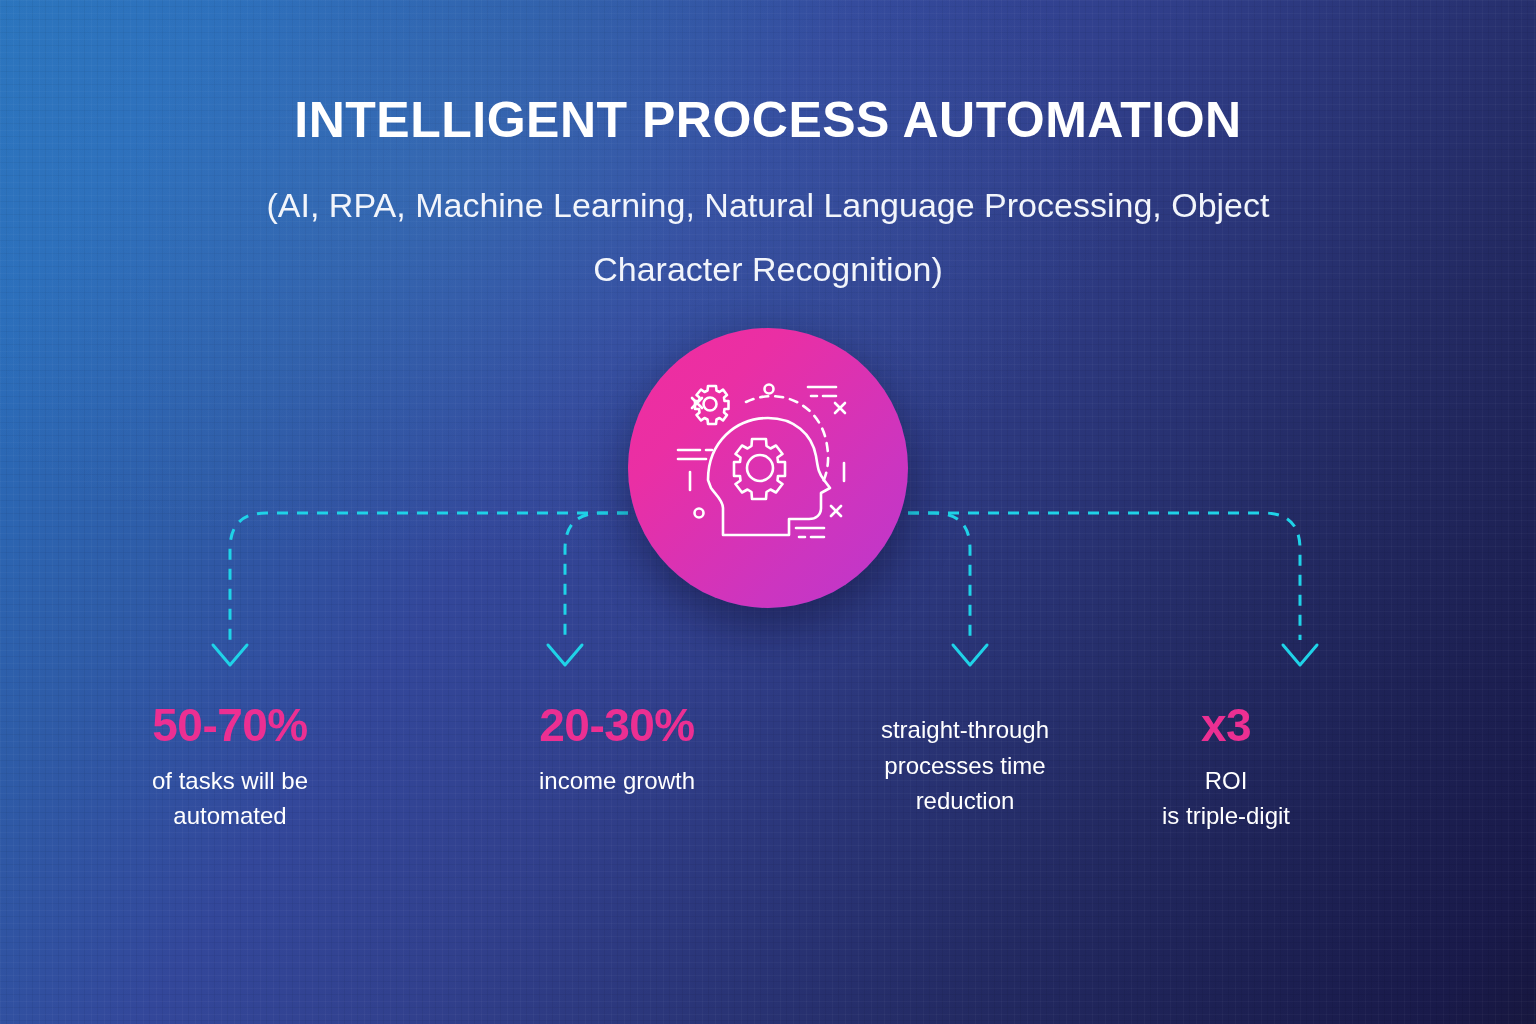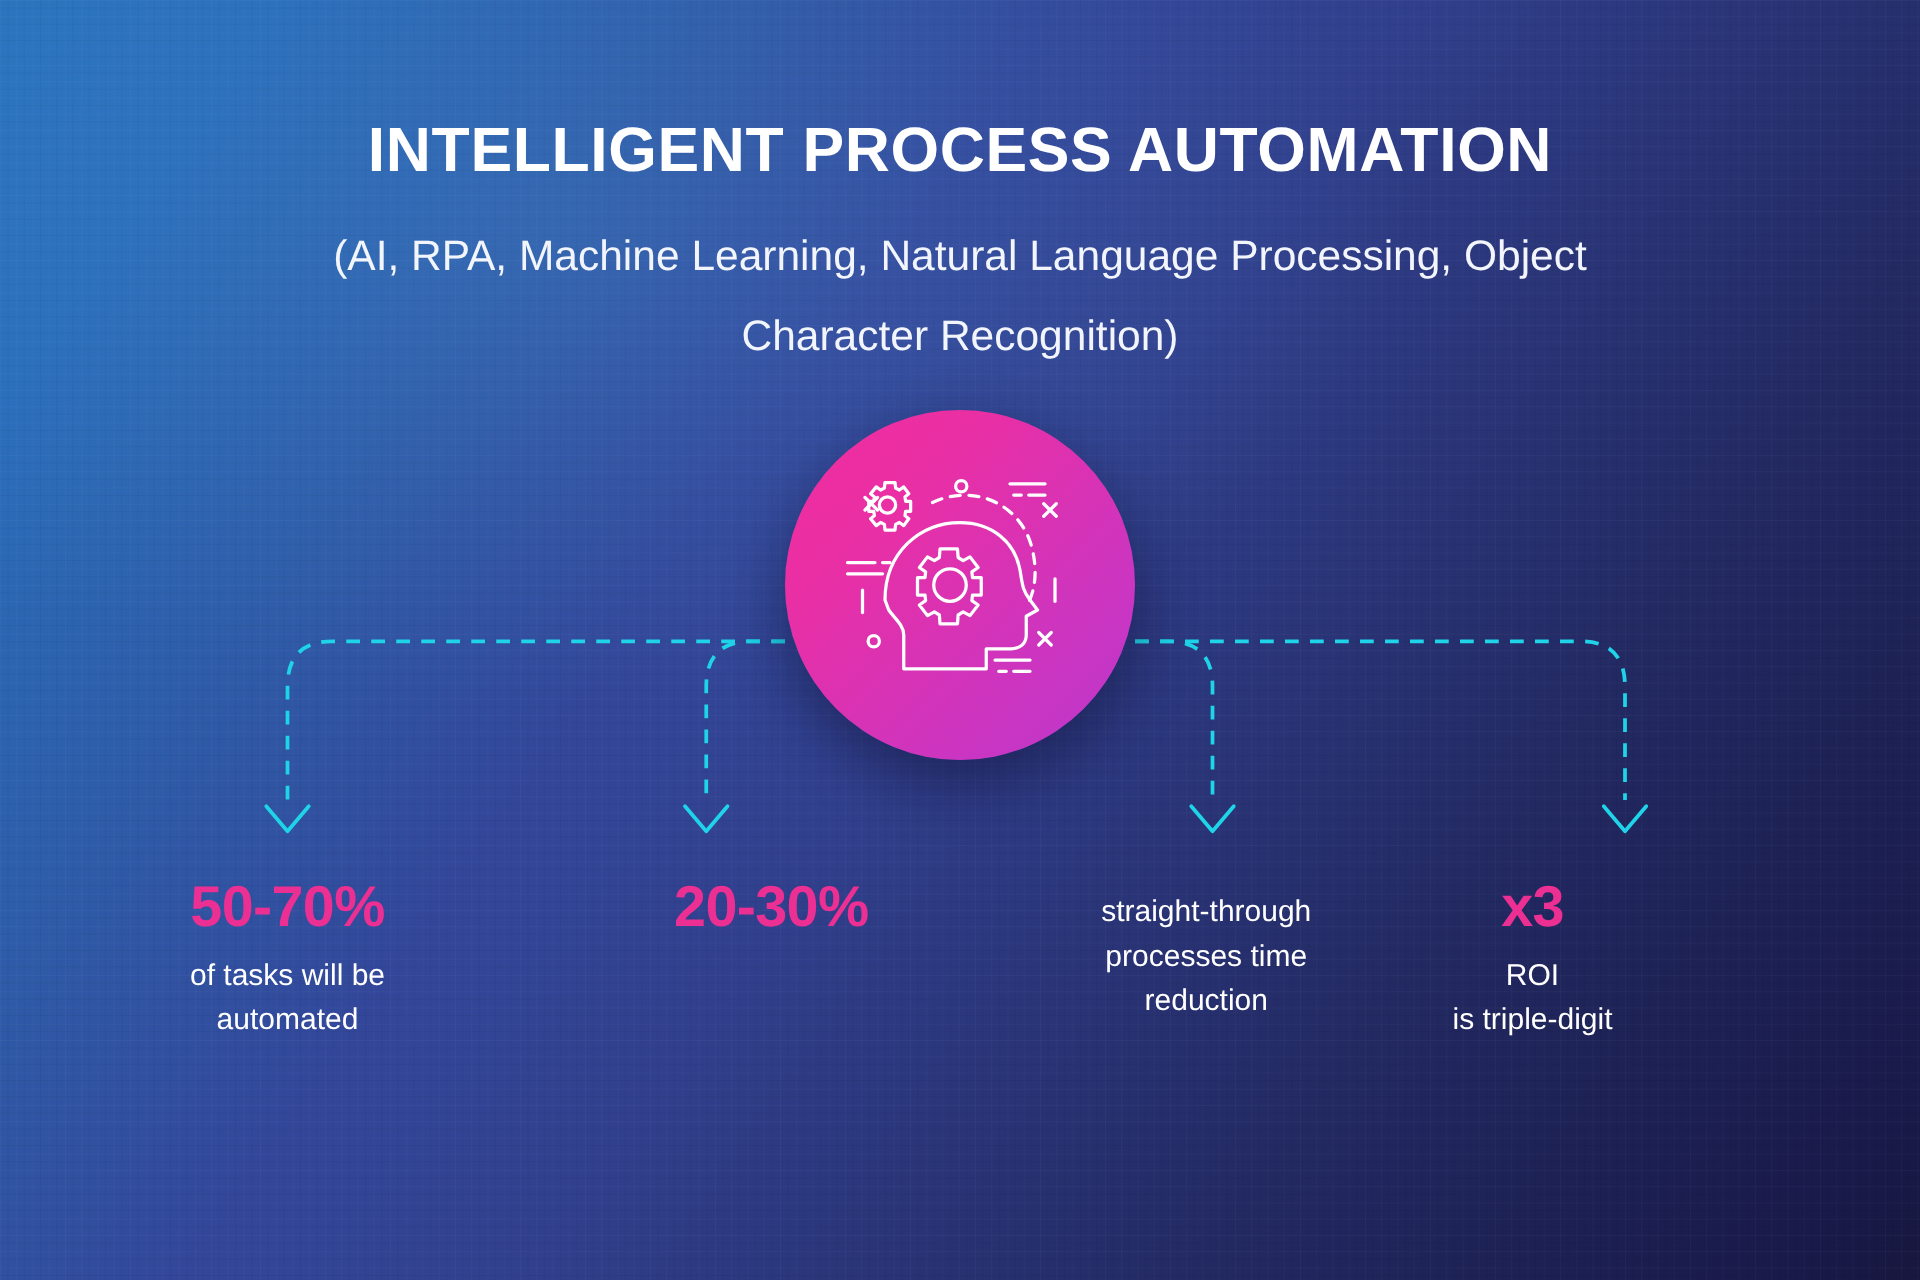--- a/index.html
+++ b/index.html
@@ -230,20 +230,21 @@
   <div class="stats">
 
     <div class="stat" style="left:80px">
       <span class="stat-value">50-70%</span>
       <span class="stat-label">of tasks will be
 automated</span>
     </div>
 
     <div class="stat" style="left:467px">
       <span class="stat-value">20-30%</span>
+      <span class="stat-label">income growth</span>
     </div>
 
     <div class="stat" style="left:815px">
       <span class="stat-label">straight-through
 processes time
 reduction</span>
     </div>
 
     <div class="stat" style="left:1076px">
       <span class="stat-value">x3</span>

